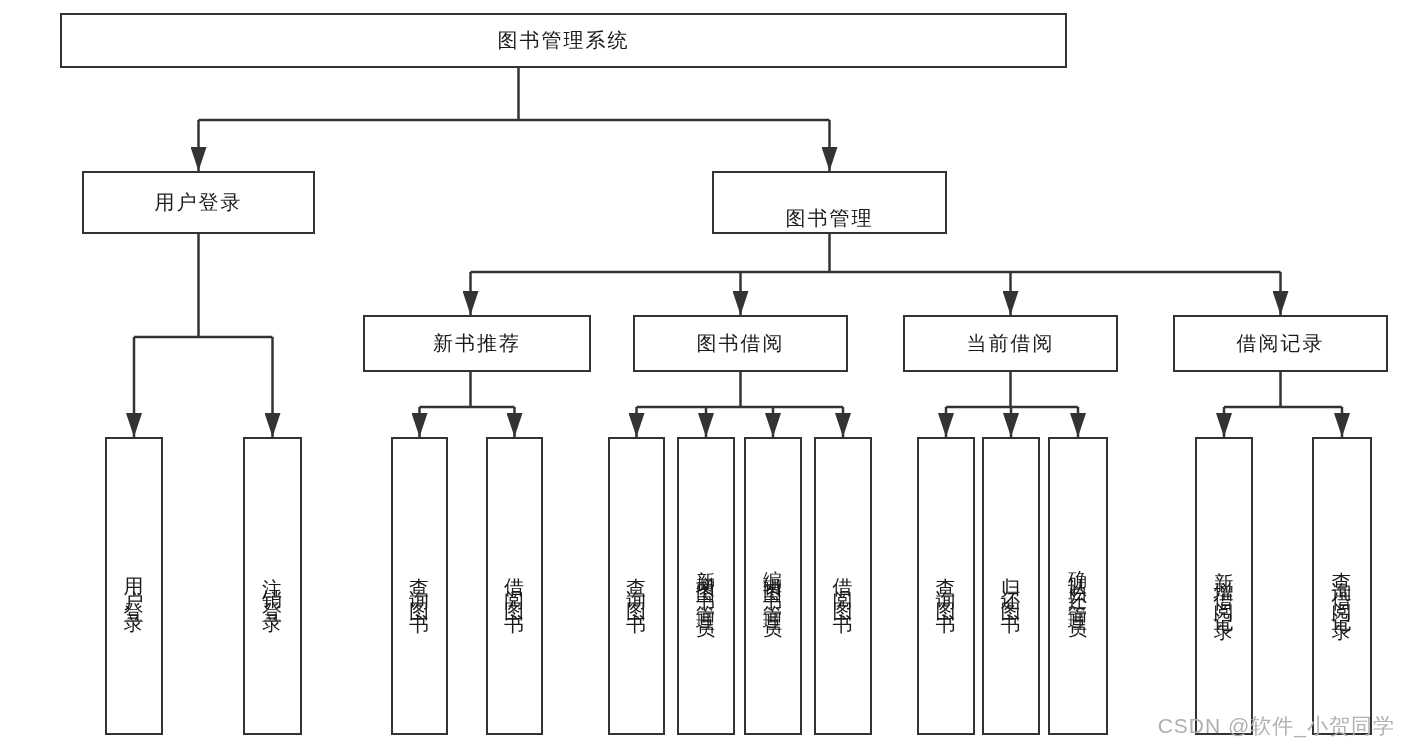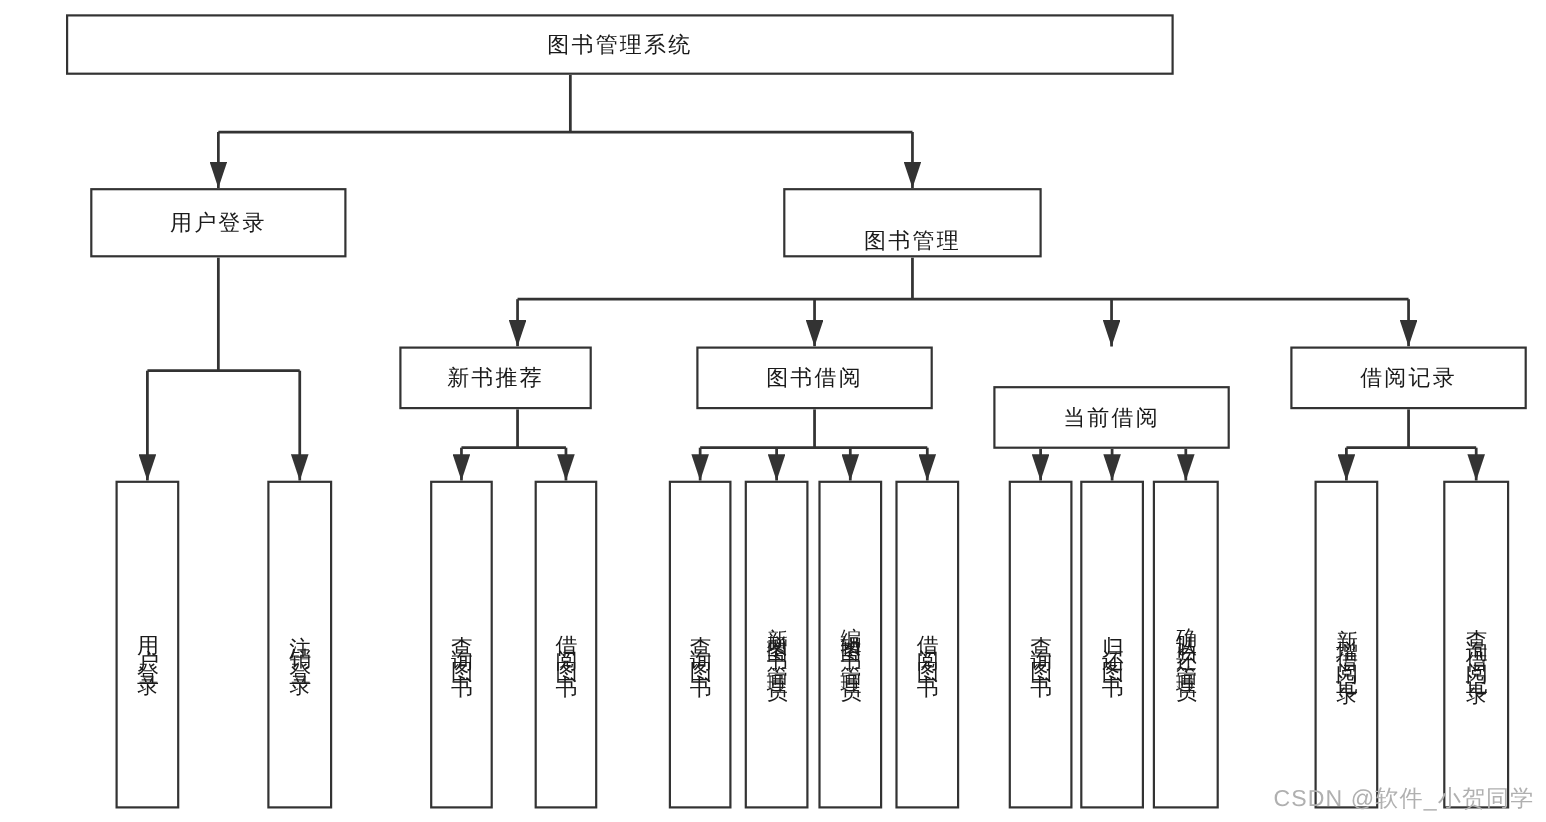--- a/index.html
+++ b/index.html
@@ -72,27 +72,27 @@
     <span>图书管理系统</span>
   </div>
 
   <div class="hbox" style="left:82px;top:171px;width:233px;height:63px;">
     <span>用户登录</span>
   </div>
   <div class="hbox" style="left:712px;top:171px;width:235px;height:63px;align-items:flex-end;">
     <span>图书管理</span>
   </div>
 
-  <div class="hbox" style="left:363px;top:315px;width:175px;height:57px;">
+  <div class="hbox" style="left:363px;top:315px;width:228px;height:57px;">
     <span>新书推荐</span>
   </div>
   <div class="hbox" style="left:633px;top:315px;width:215px;height:57px;">
     <span>图书借阅</span>
   </div>
-  <div class="hbox" style="left:903px;top:315px;width:215px;height:57px;margin-top:36px;">
+  <div class="hbox" style="left:903px;top:315px;width:215px;height:57px;">
     <span>当前借阅</span>
   </div>
   <div class="hbox" style="left:1173px;top:315px;width:215px;height:57px;font-family:Liberation Mono, monospace;">
     <span>借阅记录</span>
   </div>
 
   <div class="vbox" style="left:105px;width:58px;">
     <span class="vtext">用户登录</span>
   </div>
   <div class="vbox" style="left:243px;width:59px;">

